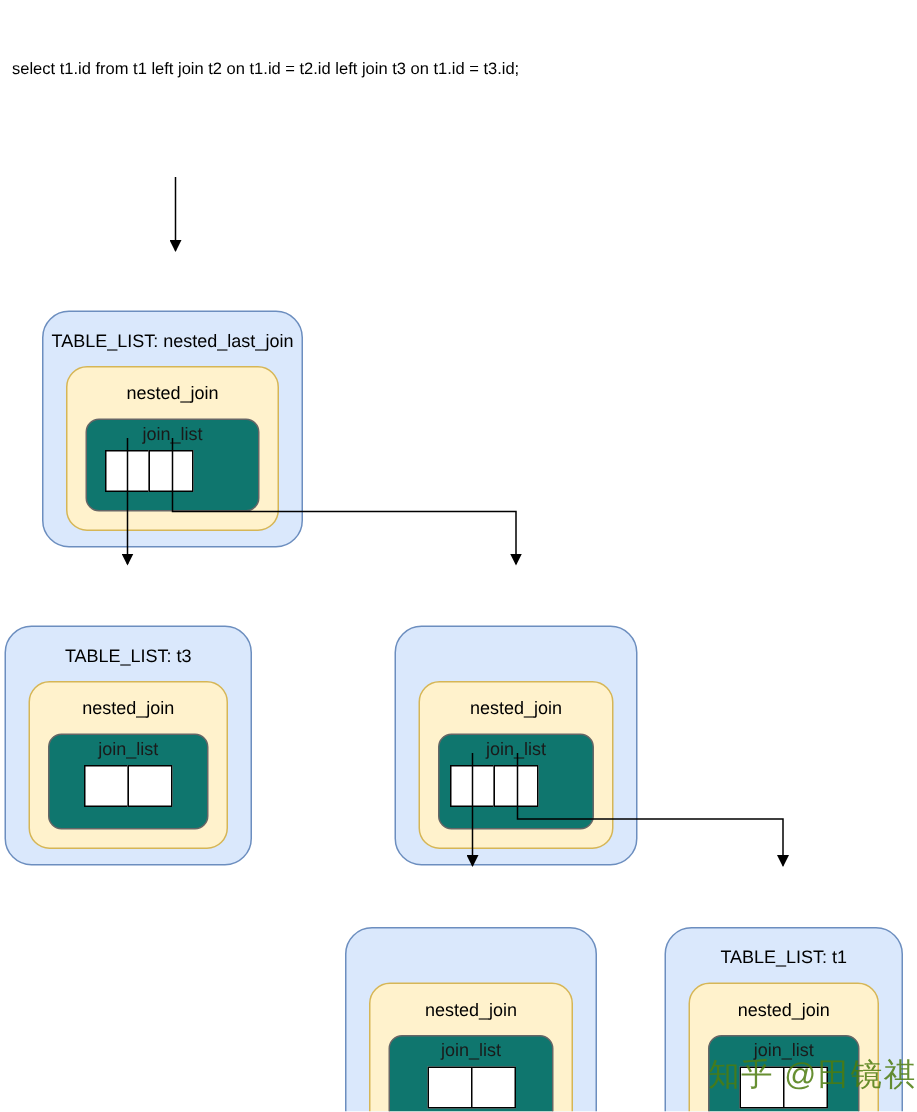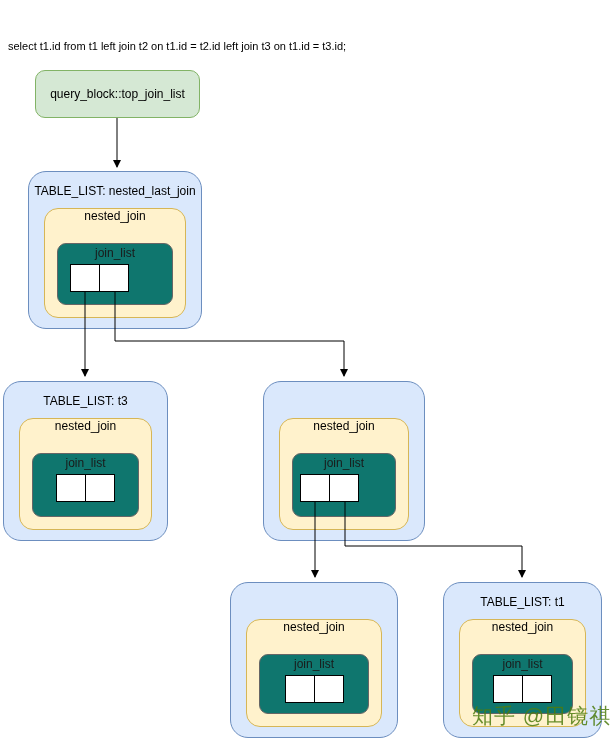--- a/index.html
+++ b/index.html
@@ -16,27 +16,28 @@
   }
   .root-box {
     position:absolute; left:35px; top:70px; width:165px; height:48px;
     background:#d5e8d4; border:1px solid #82b366; border-radius:10px;
     display:flex; align-items:center; justify-content:center;
     font-size:12px; color:#000;
   }
   .node {
     position:absolute; background:#dae8fc; border:1px solid #6c8ebf;
     border-radius:18px;
+    margin-top:36px;
   }
   .node-title { padding-top:12px; text-align:center; font-size:12px; color:#000; }
   .nested {
     position:absolute; left:15px; right:15px; top:36px; bottom:10px;
     background:#fff2cc; border:1px solid #d6b656; border-radius:14px;
   }
-  .nested-title { text-align:center; font-size:12px; color:#000; }
+  .nested-title { padding-top:10px; text-align:center; font-size:12px; color:#000; }
   .joinlist {
     position:absolute; left:12px; right:12px; top:34px; bottom:12px;
     background:#0f766e; border:1px solid #666666; border-radius:9px;
   }
   .joinlist-title { padding-top:2px; height:20px; text-align:center; font-size:12px; color:#1a1a1a; }
   .squares { display:flex; }
   .squares.centered { justify-content:center; }
   .squares.offset-a { padding-left:12px; }
   .squares.offset-c { padding-left:7px; }
   .sq { width:30px; height:28px; background:#ffffff; border:1px solid #000; }
@@ -50,23 +51,20 @@
     color:#4d7c0f; opacity:0.85; white-space:nowrap; letter-spacing:1px;
   }
 </style>
 </head>
 <body>
 
 <div class="canvas">
 
   <div class="sql-text">select t1.id from t1 left join t2 on t1.id = t2.id left join t3 on t1.id = t3.id;</div>
 
-  <div class="root-box">
-    <span>query_block::top_join_list</span>
-  </div>
 
   <div class="node" style="left:28px; top:171px; width:174px; height:158px;">
     <div class="node-title">TABLE_LIST: nested_last_join</div>
     <div class="nested">
       <div class="nested-title">nested_join</div>
       <div class="joinlist">
         <div class="joinlist-title">join_list</div>
         <div class="squares offset-a">
           <div class="sq"></div>
           <div class="sq"></div>

